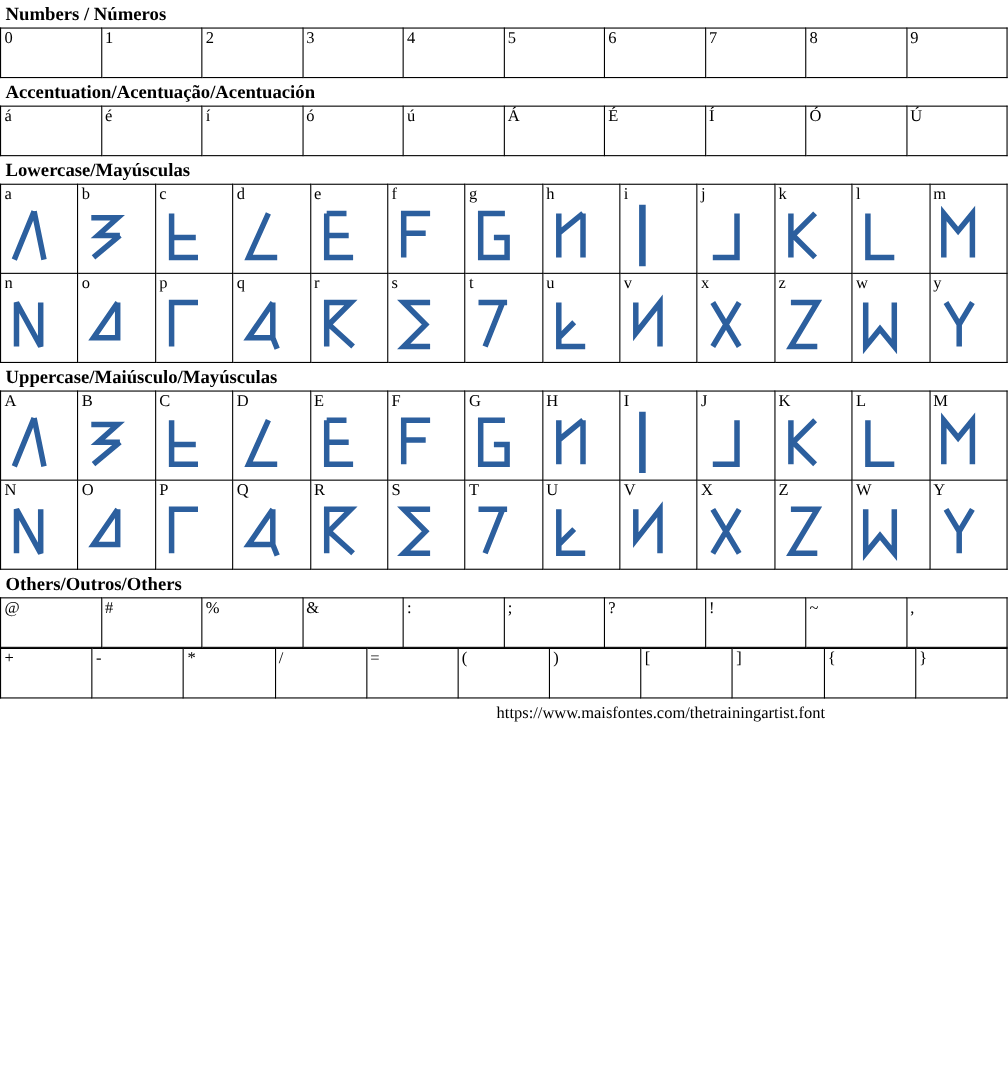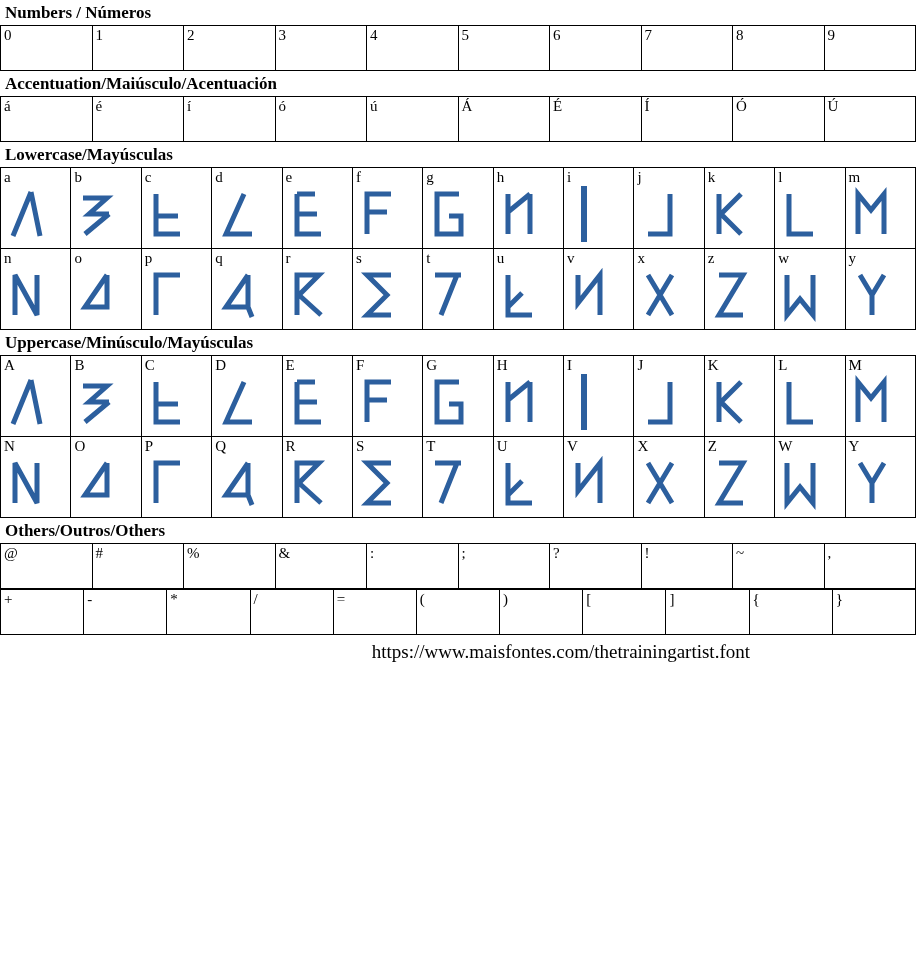--- a/index.html
+++ b/index.html
@@ -60,21 +60,21 @@
   }
   
   tr.small-row .cell { height: 44px; }
   tr.glyph-row .cell { height: 80px; }
 
   .gsvg { display:block; }
 
   .footer-url {
     text-align: right;
     font-family: "Liberation Serif", serif;
-    font-size: 19px;
+    font-size: 15px;
     padding: 6px 2px 0 0;
     color: #000000;
   }
 </style>
 </head>
 <body>
 
 <div class="page">
 
   <div class="section-title">Numbers / Números</div>
@@ -128,21 +128,21 @@
           </td>
       <td>
             <div class="cell">
               <span class="cell-label">9</span>
             </div>
           </td>
     </tr>
   </tbody>
     </table>
 
-  <div class="section-title">Accentuation/Maiúsculo/Acentuación</div>
+  <div class="section-title">Accentuation/Acentuação/Acentuación</div>
   <table class="glyph-table">
     <tbody>
         <tr class="small-row">
       <td>
             <div class="cell">
               <span class="cell-label">á</span>
             </div>
           </td>
       <td>
             <div class="cell">
@@ -456,21 +456,21 @@
           <svg class="gsvg" width="46" height="56" viewBox="0 0 46 56">
                   <path d="M8 8 L20 28 L32 8 M20 28 L20 48" stroke="#2c5f9e" stroke-width="5" fill="none"></path>
                 </svg>
         </span>
             </div>
           </td>
     </tr>
   </tbody>
     </table>
 
-  <div class="section-title">Uppercase/Minúsculo/Mayúsculas</div>
+  <div class="section-title">Uppercase/Maiúsculo/Mayúsculas</div>
   <table class="glyph-table">
     <tbody>
         <tr class="glyph-row">
       <td>
             <div class="cell">
               <span class="cell-label">A</span>
         <span class="cell-glyph">
           <svg class="gsvg" width="46" height="56" viewBox="0 0 46 56">
                   <path d="M24 6 L6 50 M24 6 L33 50" stroke="#2c5f9e" stroke-width="5" fill="none"></path>
                 </svg>

